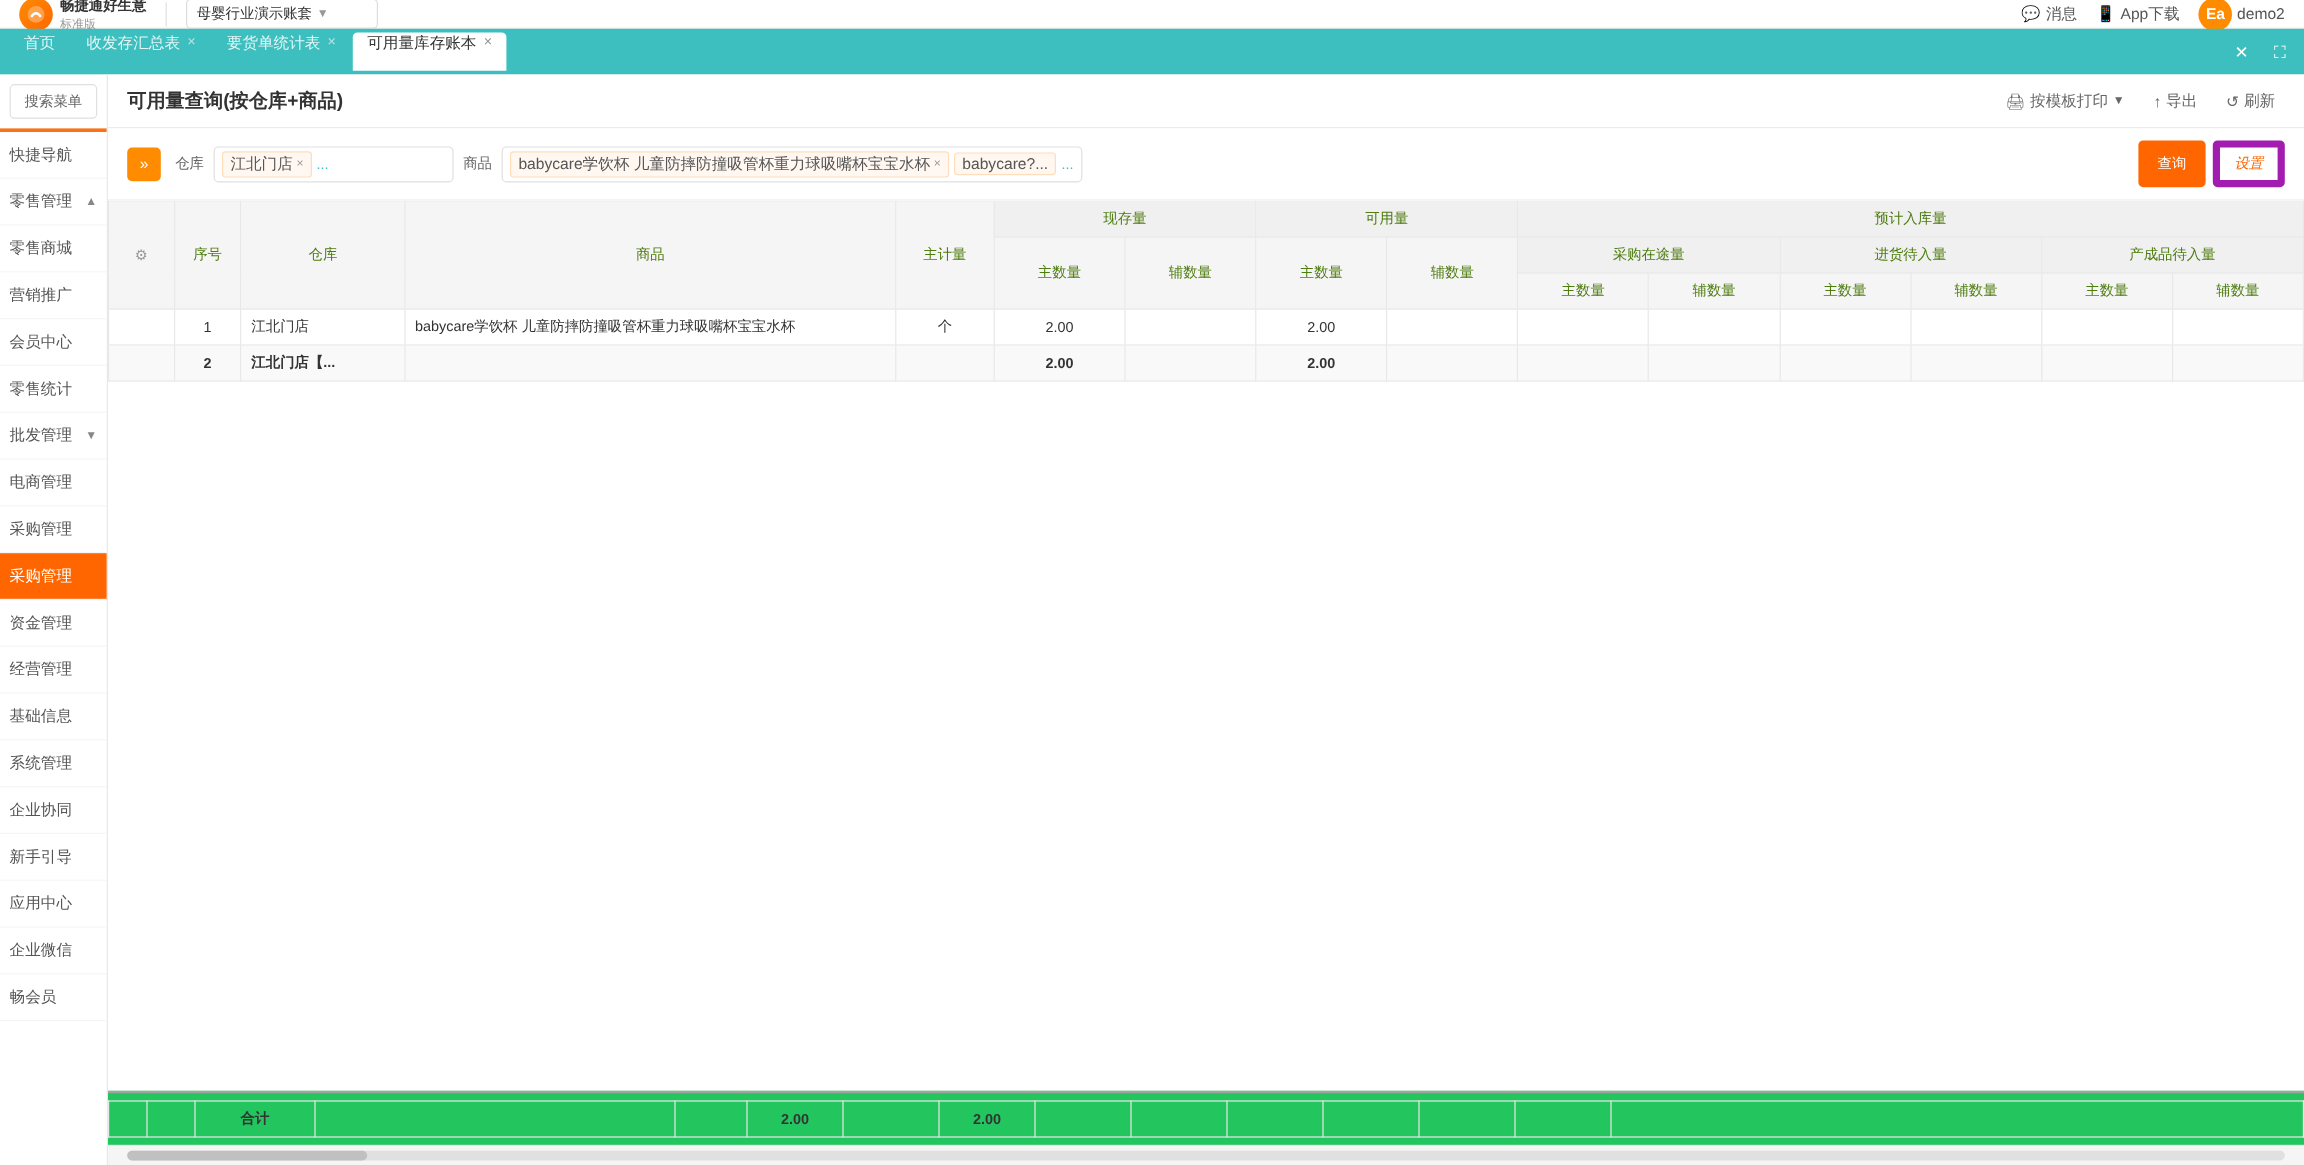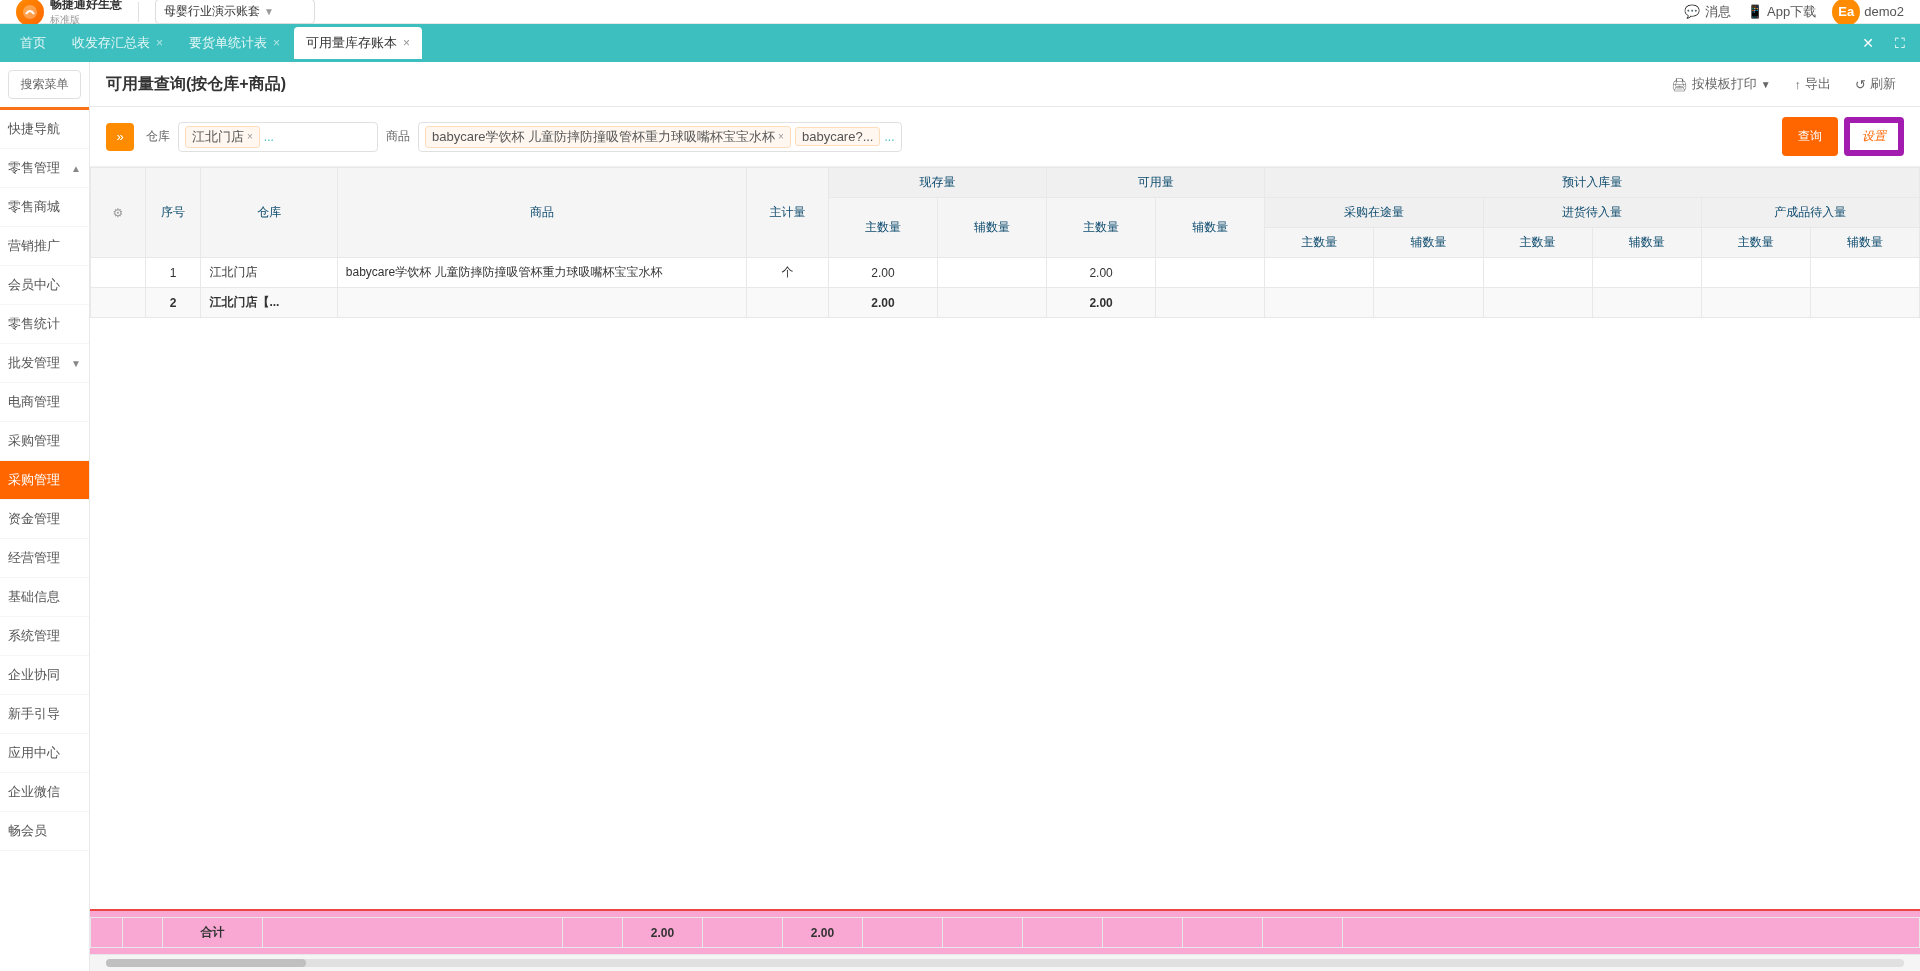--- a/index.html
+++ b/index.html
@@ -36,21 +36,20 @@
       background: #3ebfbf;
       display: flex;
       align-items: center;
       padding: 0 8px;
       gap: 0;
     }
     .tab {
       height: 32px;
       padding: 0 12px;
       display: flex;
-      align-items: center;
       gap: 6px;
       cursor: pointer;
       border-radius: 4px 4px 0 0;
       color: rgba(255,255,255,0.85);
       font-size: 13px;
       white-space: nowrap;
       position: relative;
       margin-right: 2px;
     }
     .tab.active { background: #fff; color: #333; border-radius: 4px 4px 0 0; }
@@ -160,43 +159,43 @@
       background: #ff6600; color: #fff; border: none; border-radius: 4px;
       padding: 5px 16px; cursor: pointer; font-size: 12px;
     }
     .btn-settings {
       background: #fff; color: #ff6600; border: 6px solid #a21caf; border-radius: 4px;
       padding: 5px 12px; cursor: pointer; font-size: 12px; font-style: italic;
     }
     table { width: 100%; border-collapse: collapse; }
     thead tr th {
       background: #f5f5f5; border: 1px solid #e8e8e8;
-      padding: 6px 8px; font-size: 12px; color: #0c4a6e;
+      padding: 6px 8px; font-size: 12px; color: #4d7c0f;
       font-weight: normal; white-space: nowrap; text-align: center;
     }
     tbody tr td {
       border: 1px solid #e8e8e8;
       padding: 6px 8px; font-size: 12px; color: #333;
       text-align: center;
     }
     .td-left { text-align: left; }
     thead th.group-header {
       background: #f0f0f0;
     }
     .settings-icon-cell {
       width: 32px;
       background: #f5f5f5;
       color: #999;
       cursor: pointer;
     }
 
     
     .summary-bar {
-      background: #f9a8d4;
-      border-top: 2px solid #ef4444;
+      background: #22c55e;
+      border-top: 2px solid #a3a3a3;
       display: flex;
       align-items: center;
       padding: 6px 0;
       border-bottom: 1px solid #e8e8e8;
     }
 
     
     .scrollbar-container {
       background: #f5f5f5;
       padding: 4px 16px;

